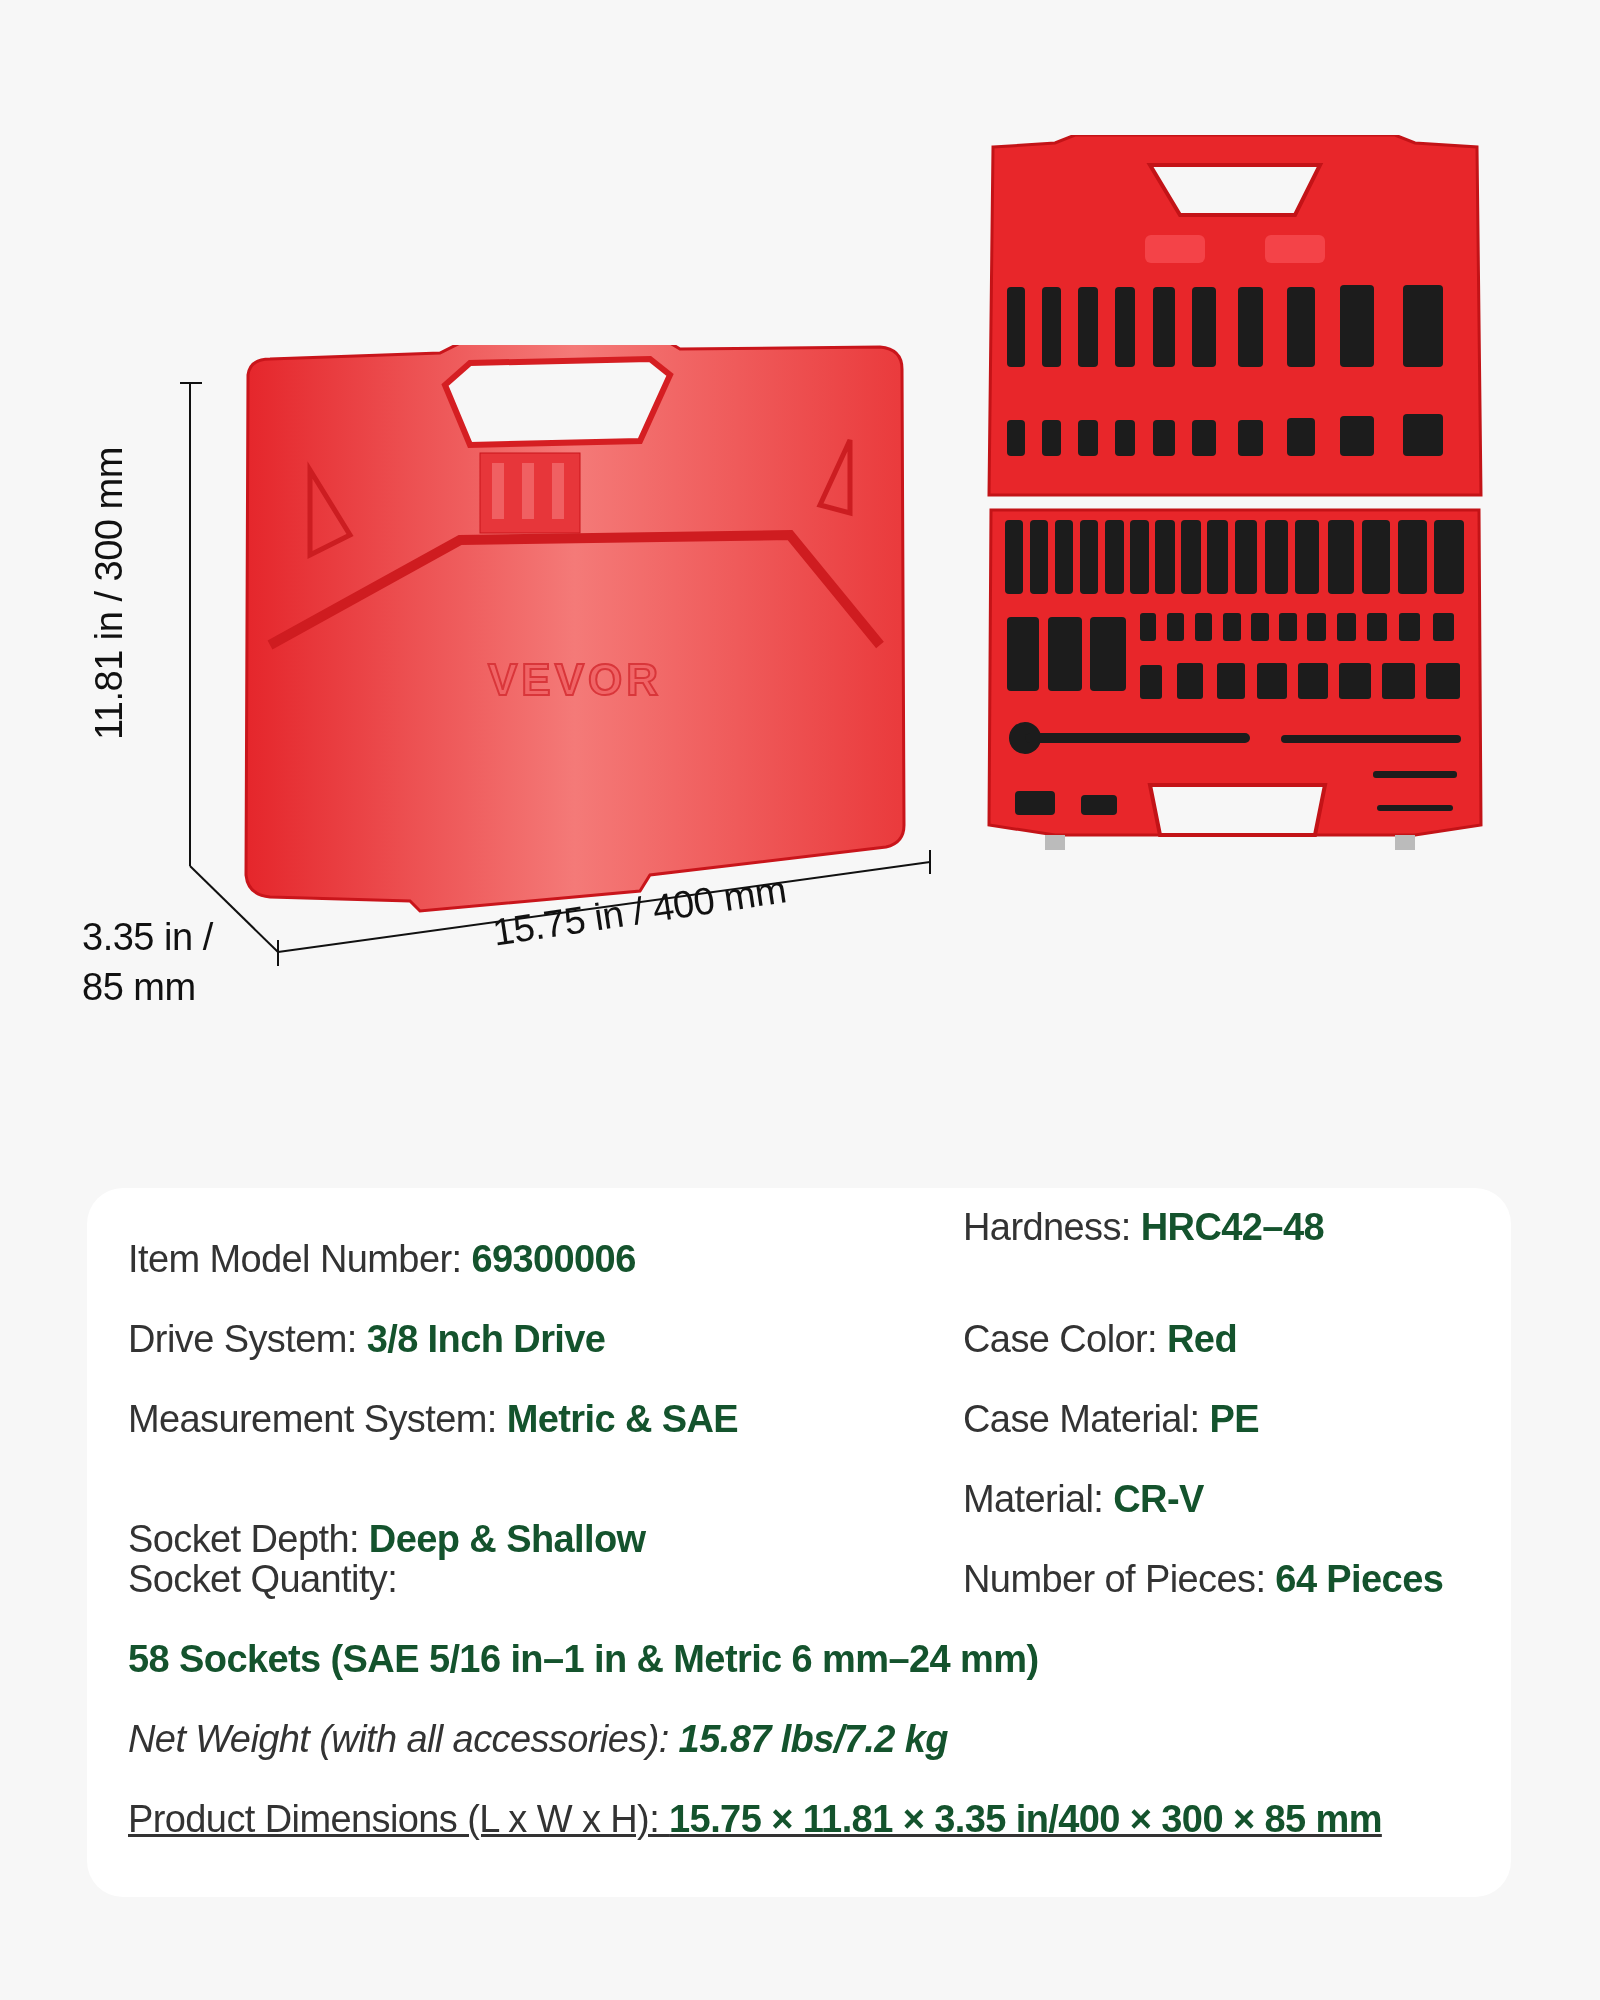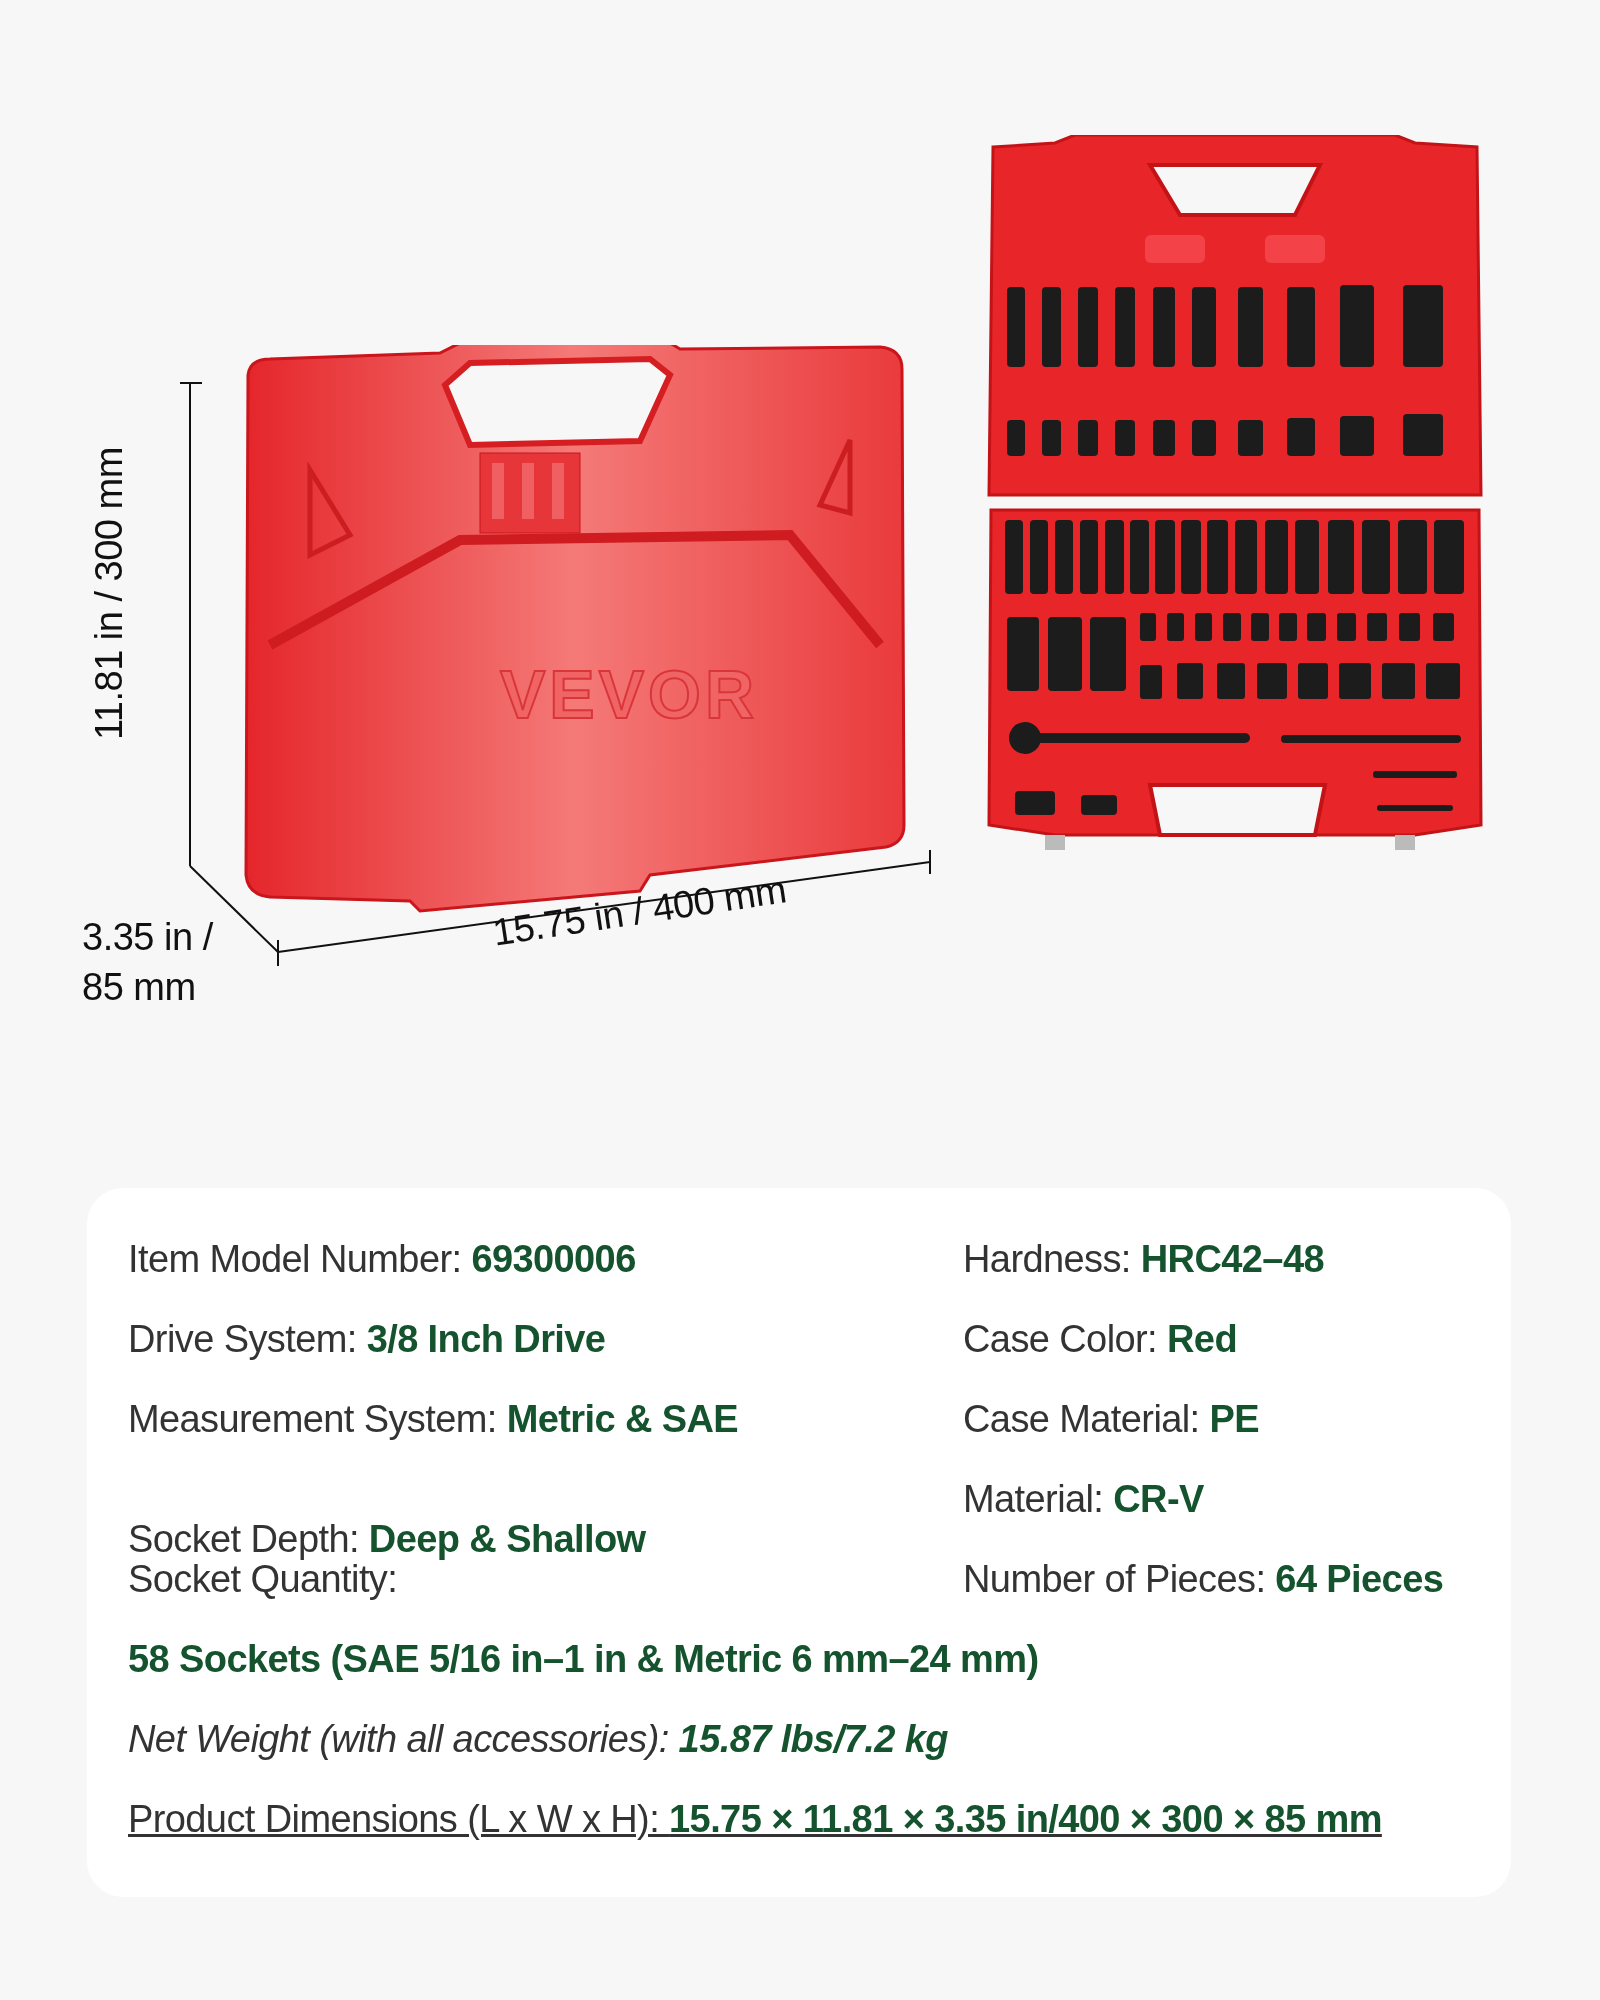--- a/index.html
+++ b/index.html
@@ -35,21 +35,21 @@
   <path d="M215 40 L240 100 L410 96 L440 30 L420 14 L240 18 Z" fill="#f7f7f7" stroke="#d51e22" stroke-width="6"></path>
   <rect x="250" y="108" width="100" height="80" fill="#e7363a" stroke="#c9151b"></rect>
   <rect x="262" y="118" width="12" height="56" fill="#f06062"></rect>
     <rect x="292" y="118" width="12" height="56" fill="#f06062"></rect>
     <rect x="322" y="118" width="12" height="56" fill="#f06062"></rect>
   <path d="M80 125 L120 190 L80 210 Z" fill="none" stroke="#cc1d21" stroke-width="5"></path>
   <path d="M620 95 L590 160 L620 168 Z" fill="none" stroke="#cc1d21" stroke-width="5"></path>
   <path d="M40 300 L230 195 L560 190 L650 300" fill="none" stroke="#cf1c20" stroke-width="10"></path>
   <rect x="0" y="0" width="0" height="0"></rect>
 </svg>
-<div class="abs" style="left:488px;top:655px;font-size:68px;font-weight:bold;color:#f06466;letter-spacing:4px;margin-left:12px;-webkit-text-stroke:2px #d9363a;">VEVOR</div>
+<div class="abs" style="left:488px;top:655px;font-size:44px;font-weight:bold;color:#f06466;letter-spacing:4px;-webkit-text-stroke:2px #d9363a;">VEVOR</div>
 
 <svg class="abs" style="left:0;top:0;" width="1000" height="1000">
   <line x1="190" y1="383" x2="190" y2="866" stroke="#111" stroke-width="2"></line>
   <line x1="180" y1="383" x2="202" y2="383" stroke="#111" stroke-width="2"></line>
   <line x1="190" y1="866" x2="278" y2="952" stroke="#111" stroke-width="2"></line>
   <line x1="278" y1="940" x2="278" y2="966" stroke="#111" stroke-width="2"></line>
   <line x1="278" y1="952" x2="930" y2="862" stroke="#111" stroke-width="2"></line>
   <line x1="930" y1="850" x2="930" y2="874" stroke="#111" stroke-width="2"></line>
 </svg>
 <div class="abs dim-text dim-h">11.81 in / 300 mm</div>
@@ -158,21 +158,21 @@
 <div class="row c1" style="top:1398px;">
   <span>Measurement System: </span><span class="v">Metric &amp; SAE</span>
 </div>
 <div class="row c1" style="top:1518px;text-align:right;">
   <span>Socket Depth: </span><span class="v">Deep &amp; Shallow</span>
 </div>
 <div class="row c1" style="top:1558px;">
   <span>Socket Quantity:</span>
 </div>
 
-<div class="row c2" style="top:1238px;">
+<div class="row c2" style="top:1206px;">
   <span>Hardness: </span><span class="v">HRC42–48</span>
 </div>
 <div class="row c2" style="top:1318px;">
   <span>Case Color: </span><span class="v">Red</span>
 </div>
 <div class="row c2" style="top:1398px;">
   <span>Case Material: </span><span class="v">PE</span>
 </div>
 <div class="row c2" style="top:1478px;">
   <span>Material: </span><span class="v">CR-V</span>

